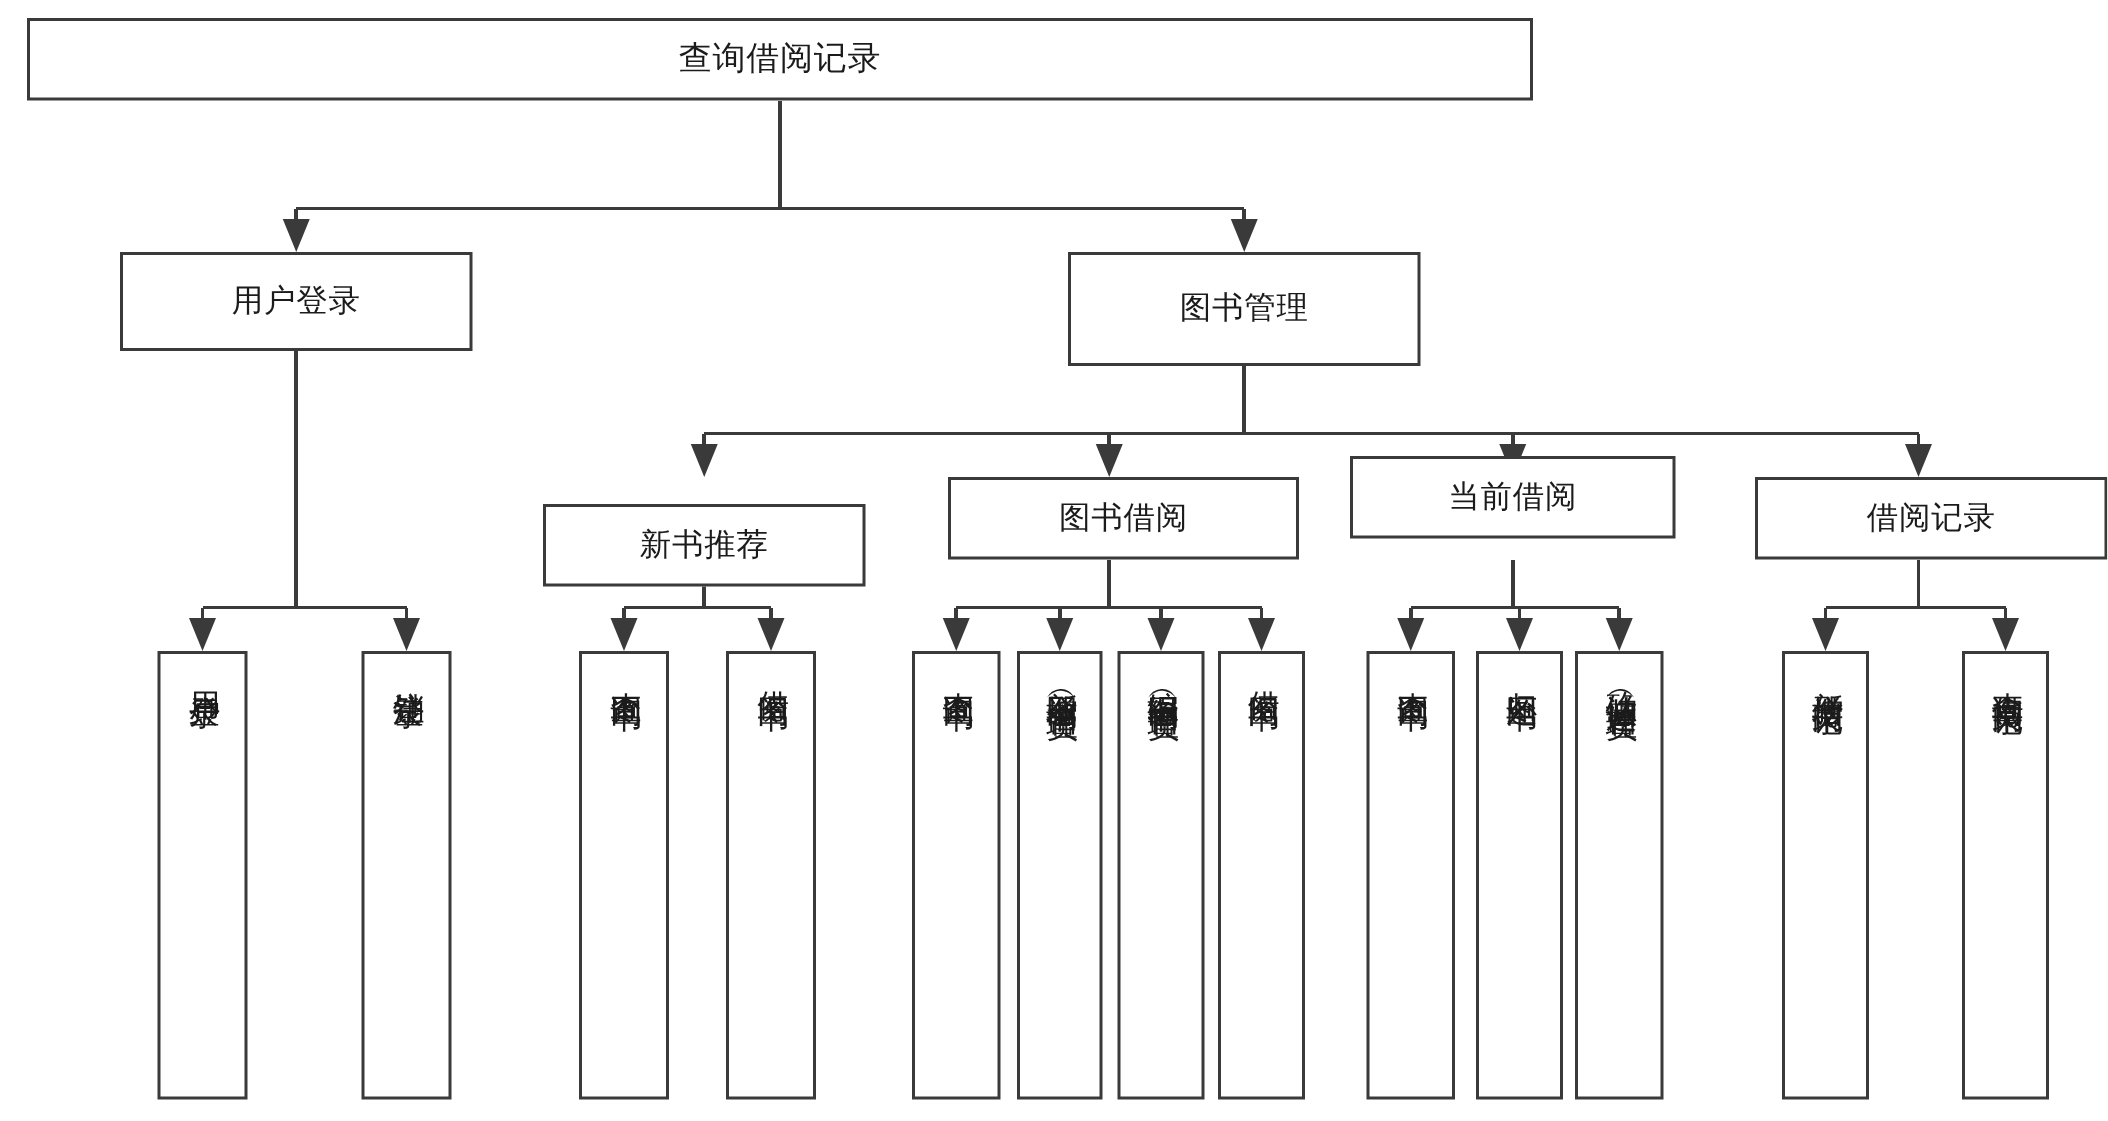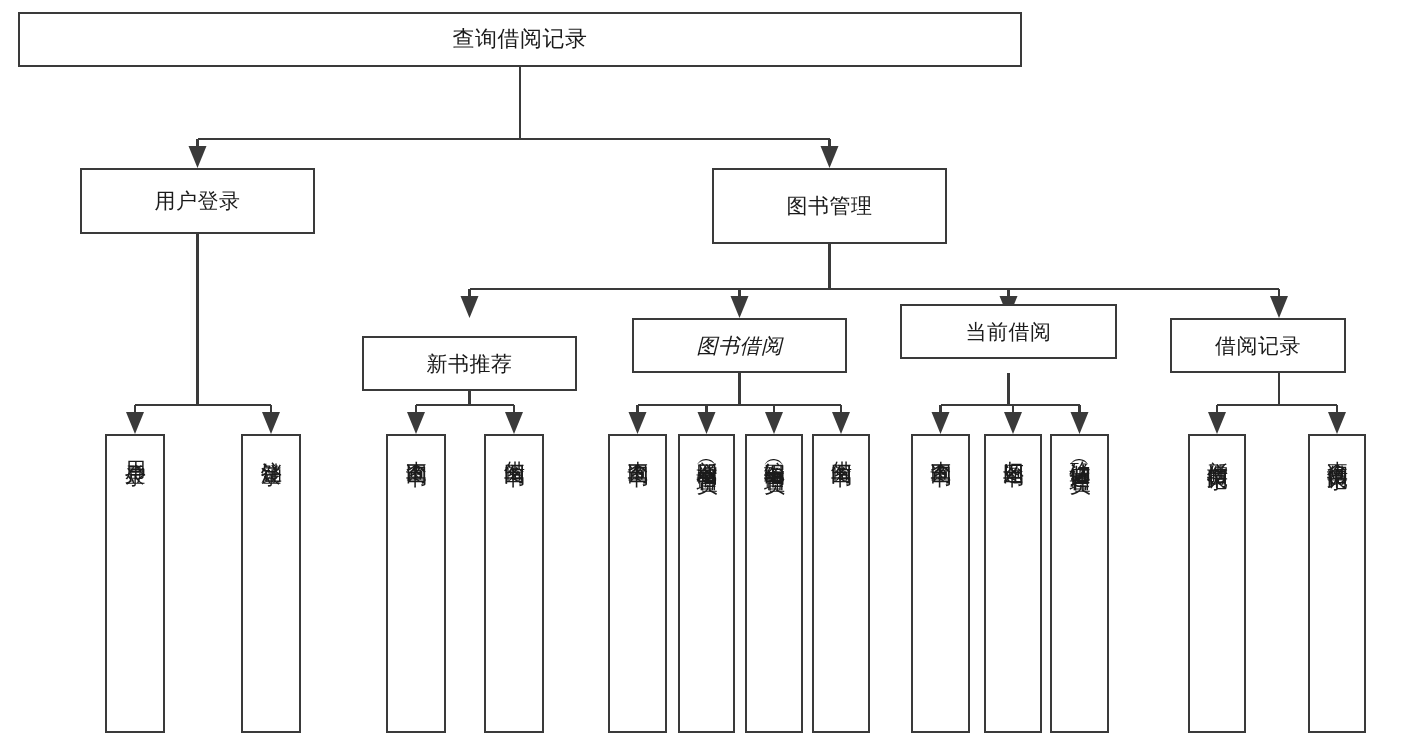--- a/index.html
+++ b/index.html
@@ -137,27 +137,27 @@
       </div>
       <div class="node horizontal" style="left: 80px; top: 168px; width: 235px; height: 66px;">
         <span class="label">用户登录</span>
       </div>
       <div class="node horizontal" style="left: 712px; top: 168px; width: 235px; height: 76px;">
         <span class="label">图书管理</span>
       </div>
       <div class="node horizontal" style="left: 362px; top: 336px; width: 215px; height: 55px;">
         <span class="label">新书推荐</span>
       </div>
-      <div class="node horizontal" style="left: 632px; top: 318px; width: 215px; height: 55px; font-style: italic;">
+      <div class="node horizontal" style="left: 632px; top: 318px; width: 234px; height: 55px;">
         <span class="label">图书借阅</span>
       </div>
       <div class="node horizontal" style="left: 900px; top: 304px; width: 217px; height: 55px;">
         <span class="label">当前借阅</span>
       </div>
-      <div class="node horizontal" style="left: 1170px; top: 318px; width: 176px; height: 55px;">
+      <div class="node horizontal" style="left: 1170px; top: 318px; width: 235px; height: 55px;">
         <span class="label">借阅记录</span>
       </div>
       <div class="node vertical" style="left: 105px; top: 434px; width: 60px; height: 299px;">
         <span class="label">用户登录</span>
       </div>
       <div class="node vertical" style="left: 241px; top: 434px; width: 60px; height: 299px;">
         <span class="label">注销登录</span>
       </div>
       <div class="node vertical" style="left: 386px; top: 434px; width: 60px; height: 299px;">
         <span class="label">查询图书</span>

